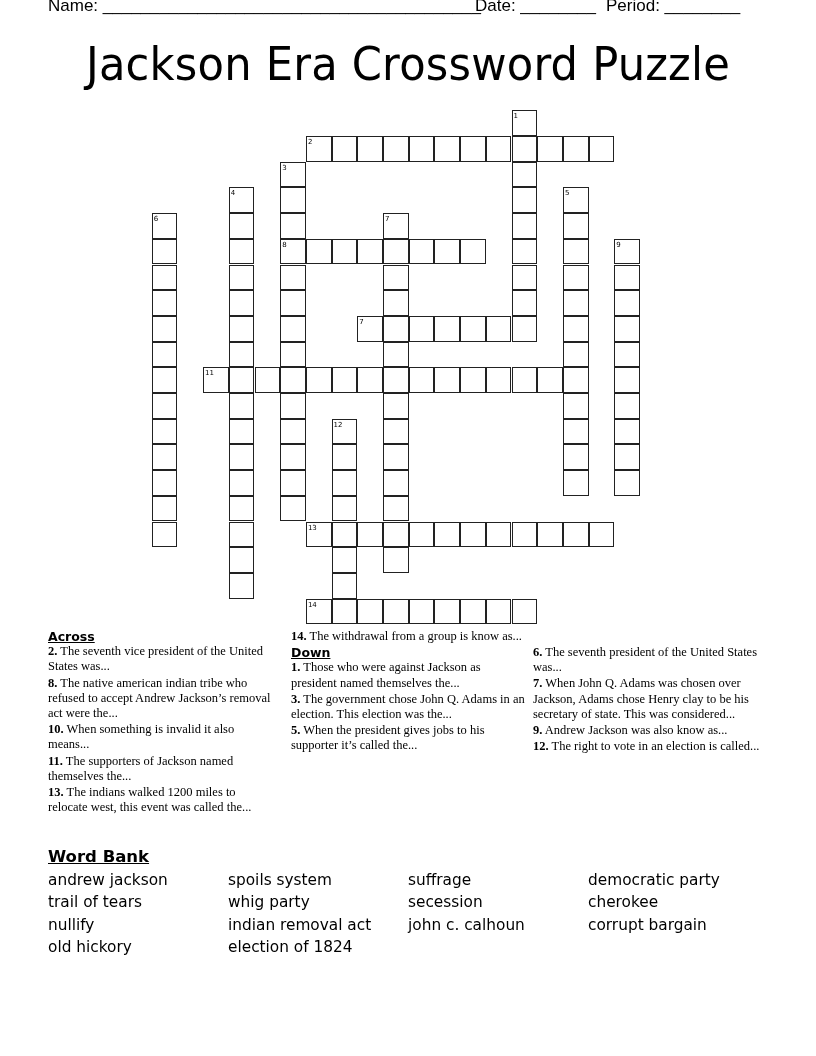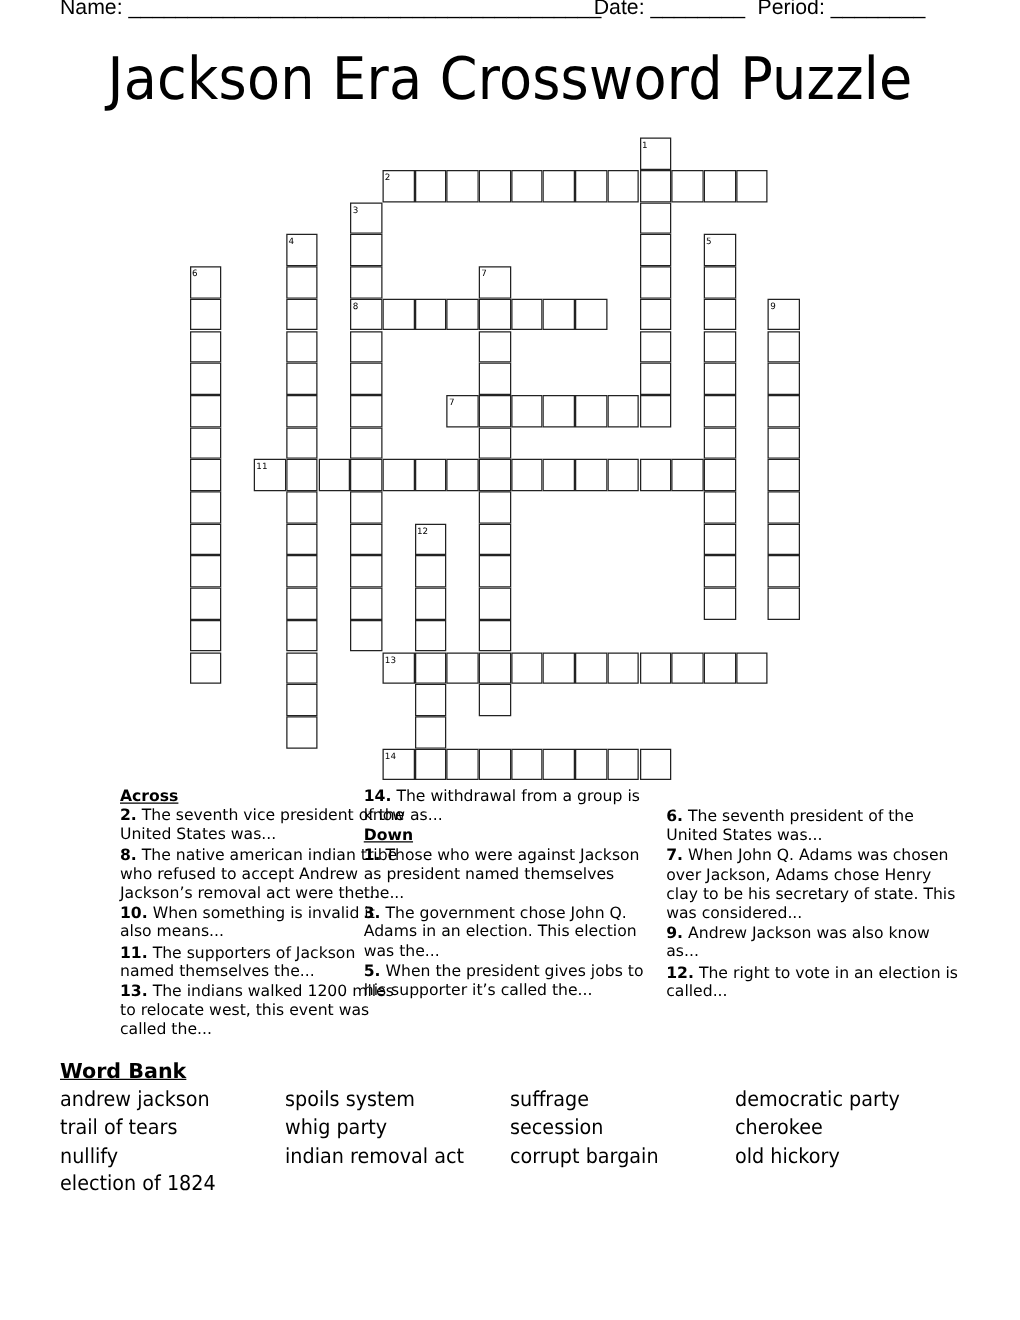--- a/index.html
+++ b/index.html
@@ -19,21 +19,21 @@
     position: absolute; width: 25.7px; height: 25.7px; box-sizing: border-box;
     border: 1.4px solid #222; background: #fff;
     font-family: "DejaVu Sans", sans-serif; font-size: 7px; line-height: 8px;
   }
   .cell .num { position: absolute; left: 1px; top: 1px; }
   .clues {
     position: absolute; top: 629px;
     font-family: "DejaVu Sans", sans-serif; font-size: 12.5px; line-height: 15.2px;
   }
   .clues .head { text-decoration: underline; font-weight: bold; }
-  .clue { margin: 0 0 1px 0; }
+  .clue { margin: 0 0 1px 0; font-family: Liberation Serif, serif; }
   .clue b { font-weight: bold; }
   .wordbank {
     position: absolute; top: 846px; left: 48px; width: 720px;
     font-family: "DejaVu Sans", sans-serif; font-size: 16.5px; line-height: 22.6px;
   }
   .wordbank .head { text-decoration: underline; font-weight: bold; }
   .wb-grid { display: grid; grid-template-columns: 180px 180px 180px 180px; }
   .wb-grid span { white-space: nowrap; transform: scaleX(0.93); transform-origin: left; display: inline-block; }
 </style>
 </head>
@@ -218,21 +218,21 @@
     </div>
     <div class="cell" style="left: 357.3px; top: 598.6px;"></div>
     <div class="cell" style="left: 383px; top: 598.6px;"></div>
     <div class="cell" style="left: 408.7px; top: 598.6px;"></div>
     <div class="cell" style="left: 434.4px; top: 598.6px;"></div>
     <div class="cell" style="left: 460.1px; top: 598.6px;"></div>
     <div class="cell" style="left: 485.8px; top: 598.6px;"></div>
     <div class="cell" style="left: 511.5px; top: 598.6px;"></div>
   </div>
 
-<div class="clues" style="left:48px; width:230px;margin-left:48px;">
+<div class="clues" style="left:48px; width:230px;">
   <div class="head">Across</div>
   <div class="clue"><b>2.</b> <span>The seventh vice president of the United States was...</span></div>
   <div class="clue"><b>8.</b> <span>The native american indian tribe who refused to accept Andrew Jackson’s removal act were the...</span></div>
   <div class="clue"><b>10.</b> <span>When something is invalid it also means...</span></div>
   <div class="clue"><b>11.</b> <span>The supporters of Jackson named themselves the...</span></div>
   <div class="clue"><b>13.</b> <span>The indians walked 1200 miles to relocate west, this event was called the...</span></div>
 </div>
 
 <div class="clues" style="left:291px; width:235px;">
   <div class="clue"><b>14.</b> <span>The withdrawal from a group is know as...</span></div>
@@ -255,17 +255,18 @@
       <div><span>andrew jackson</span></div>
       <div><span>spoils system</span></div>
       <div><span>suffrage</span></div>
       <div><span>democratic party</span></div>
       <div><span>trail of tears</span></div>
       <div><span>whig party</span></div>
       <div><span>secession</span></div>
       <div><span>cherokee</span></div>
       <div><span>nullify</span></div>
       <div><span>indian removal act</span></div>
+      <div><span>john c. calhoun</span></div>
       <div><span>corrupt bargain</span></div>
       <div><span>old hickory</span></div>
       <div><span>election of 1824</span></div>
     </div>
 </div>
 
 </body></html>

